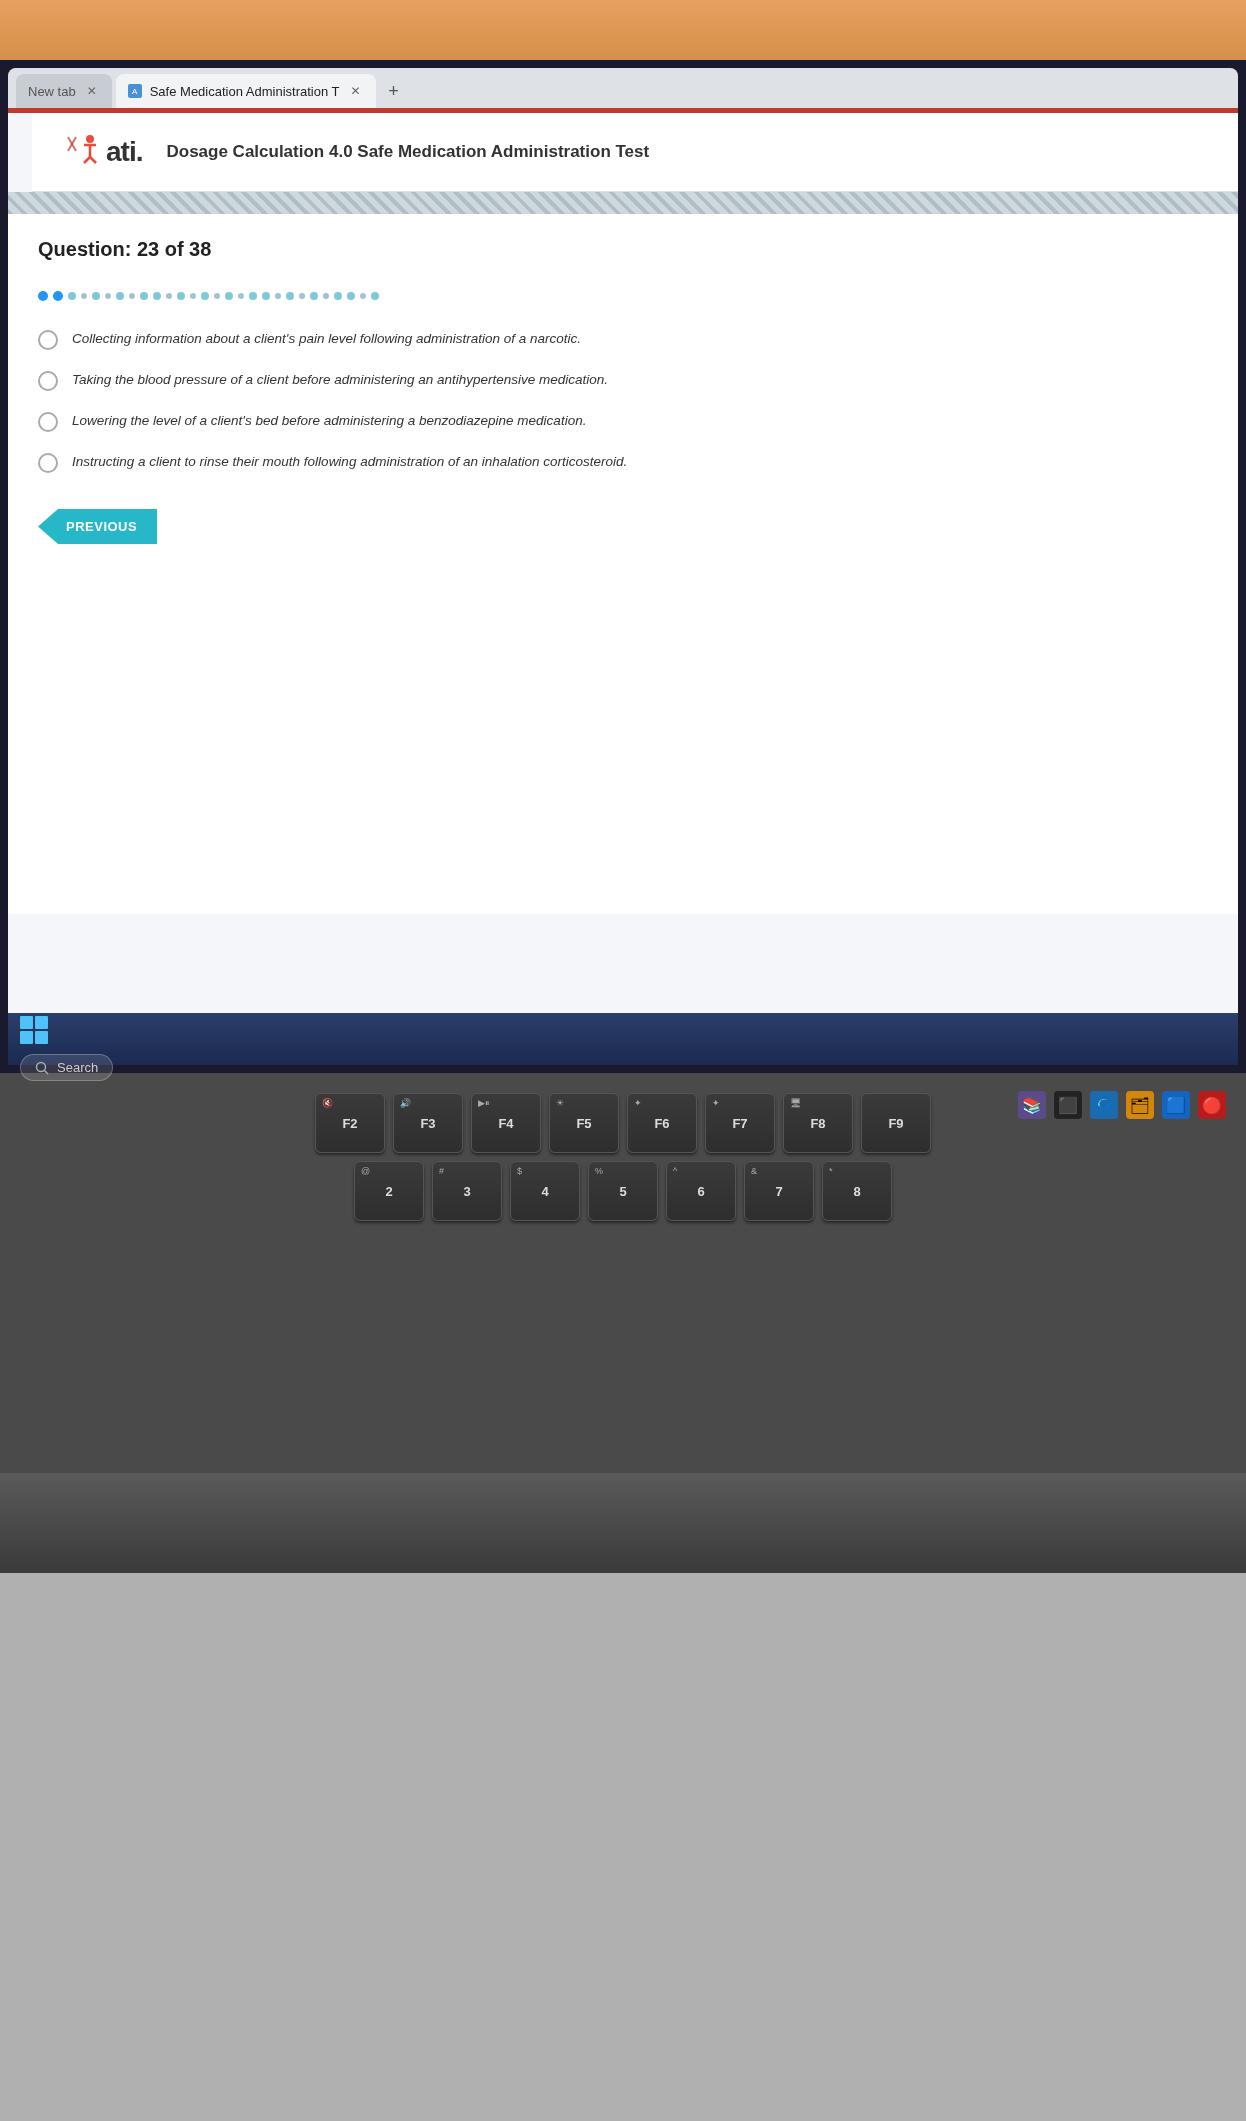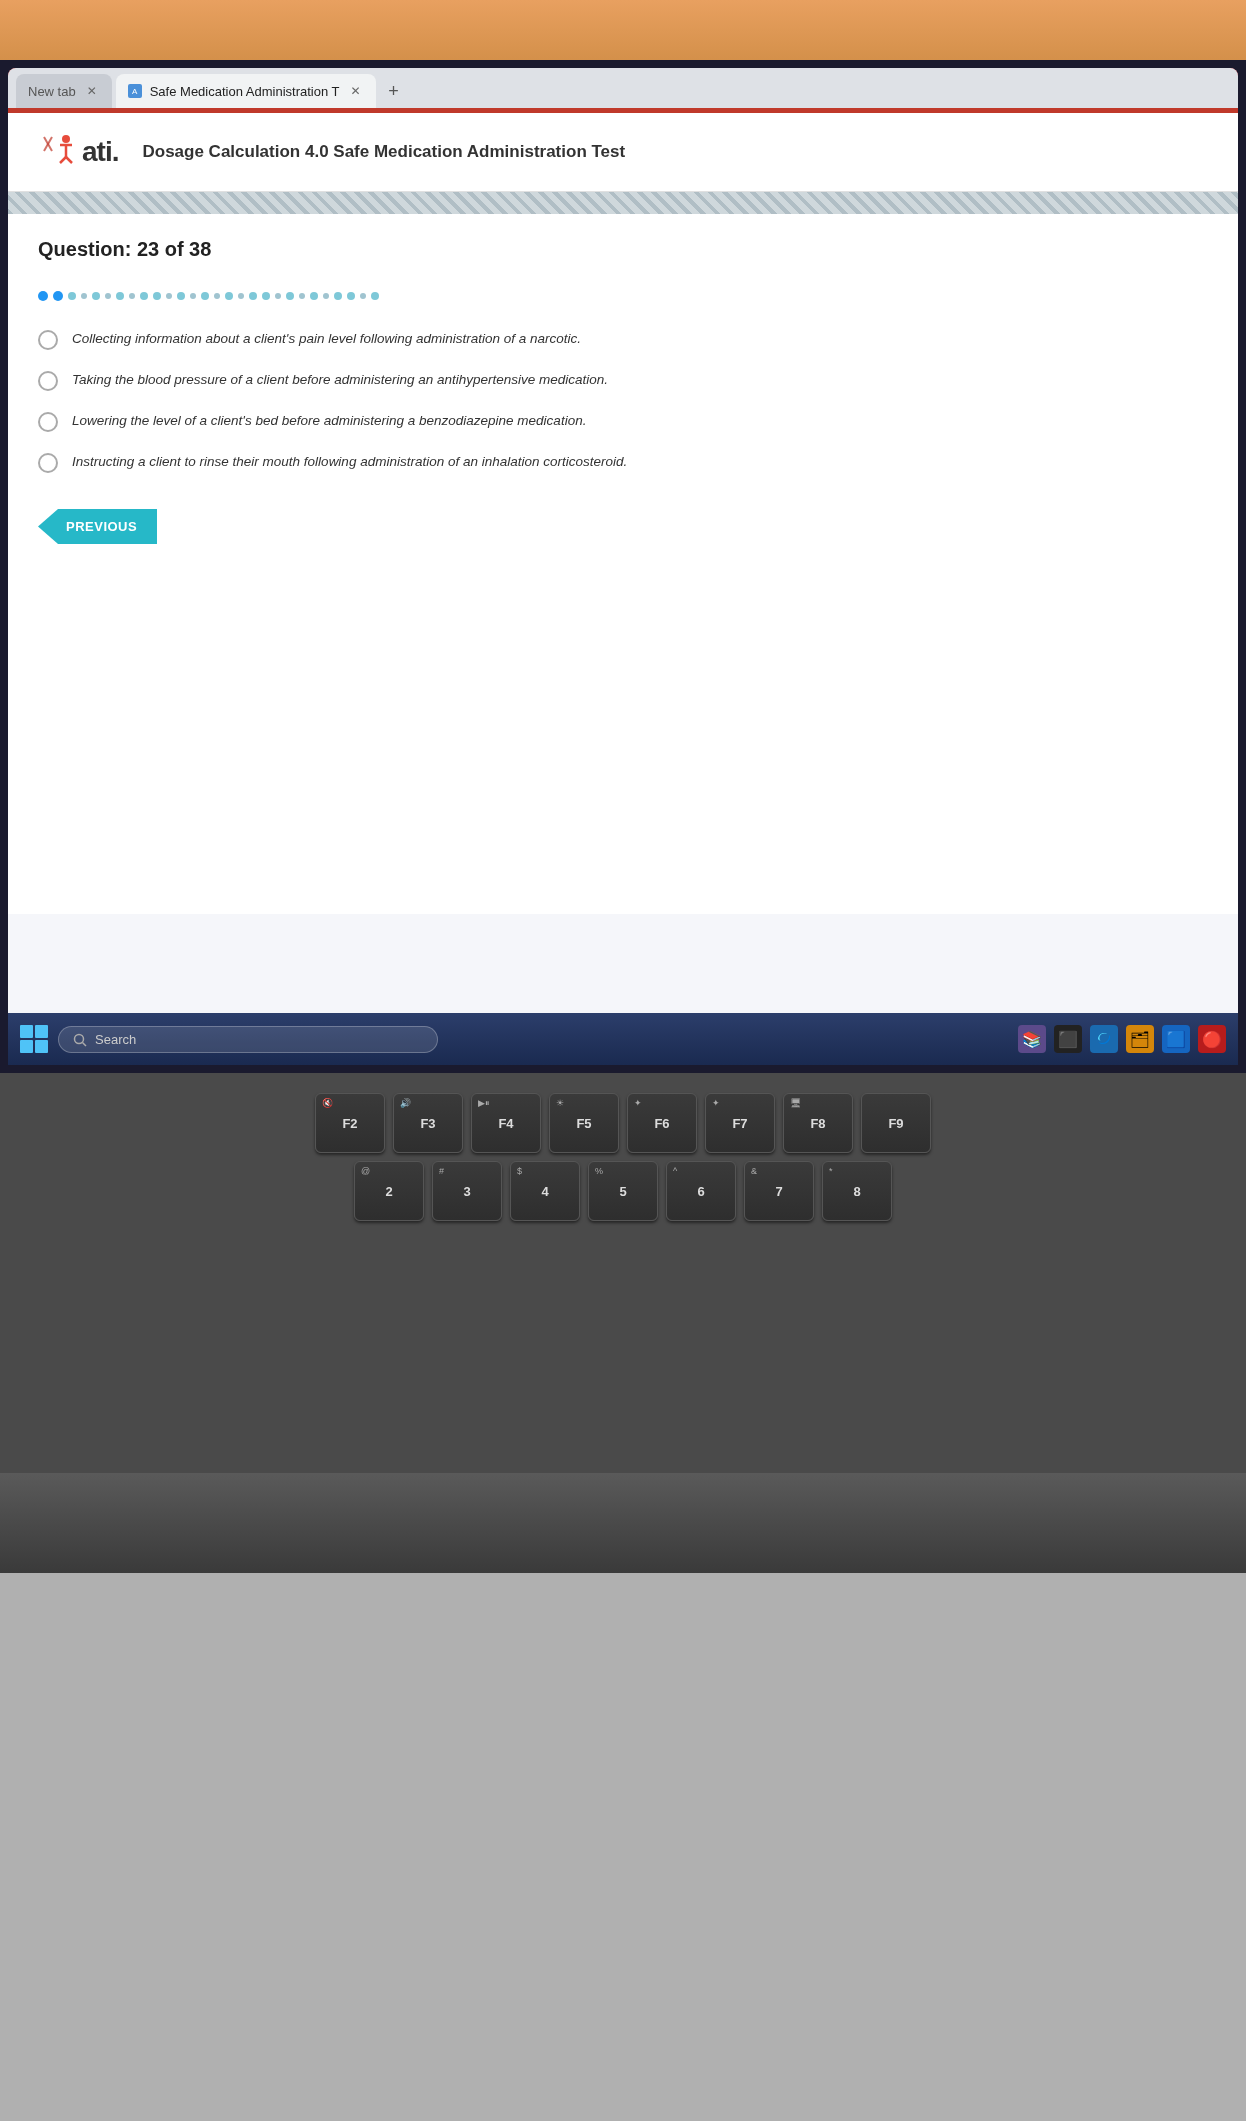--- a/index.html
+++ b/index.html
@@ -133,20 +133,21 @@
     }
 
     
     .ati-header {
       background: white;
       padding: 18px 30px;
       display: flex;
       align-items: center;
       gap: 24px;
       border-bottom: 1px solid #e0e0e0;
+      margin-left: 24px;
     }
 
     .ati-logo {
       display: flex;
       align-items: center;
       gap: 2px;
     }
 
     .ati-logo-icon {
       width: 42px;
@@ -276,24 +277,25 @@
       position: relative;
       clip-path: polygon(20px 0%, 100% 0%, 100% 100%, 20px 100%, 0% 50%);
       letter-spacing: 0.5px;
     }
 
     
     .taskbar {
       background: linear-gradient(180deg, #2c3e6b 0%, #1a2a50 100%);
       height: 52px;
       display: flex;
-      align-items: flex-end;
-      padding: 12px 12px;
+      align-items: flex-start;
+      padding: 3px 12px;
       gap: 10px;
       position: relative;
+      flex-direction: column;
     }
 
     .taskbar-search {
       display: flex;
       align-items: center;
       background: rgba(255,255,255,0.12);
       border-radius: 20px;
       padding: 5px 14px;
       gap: 8px;
       flex: 1;

